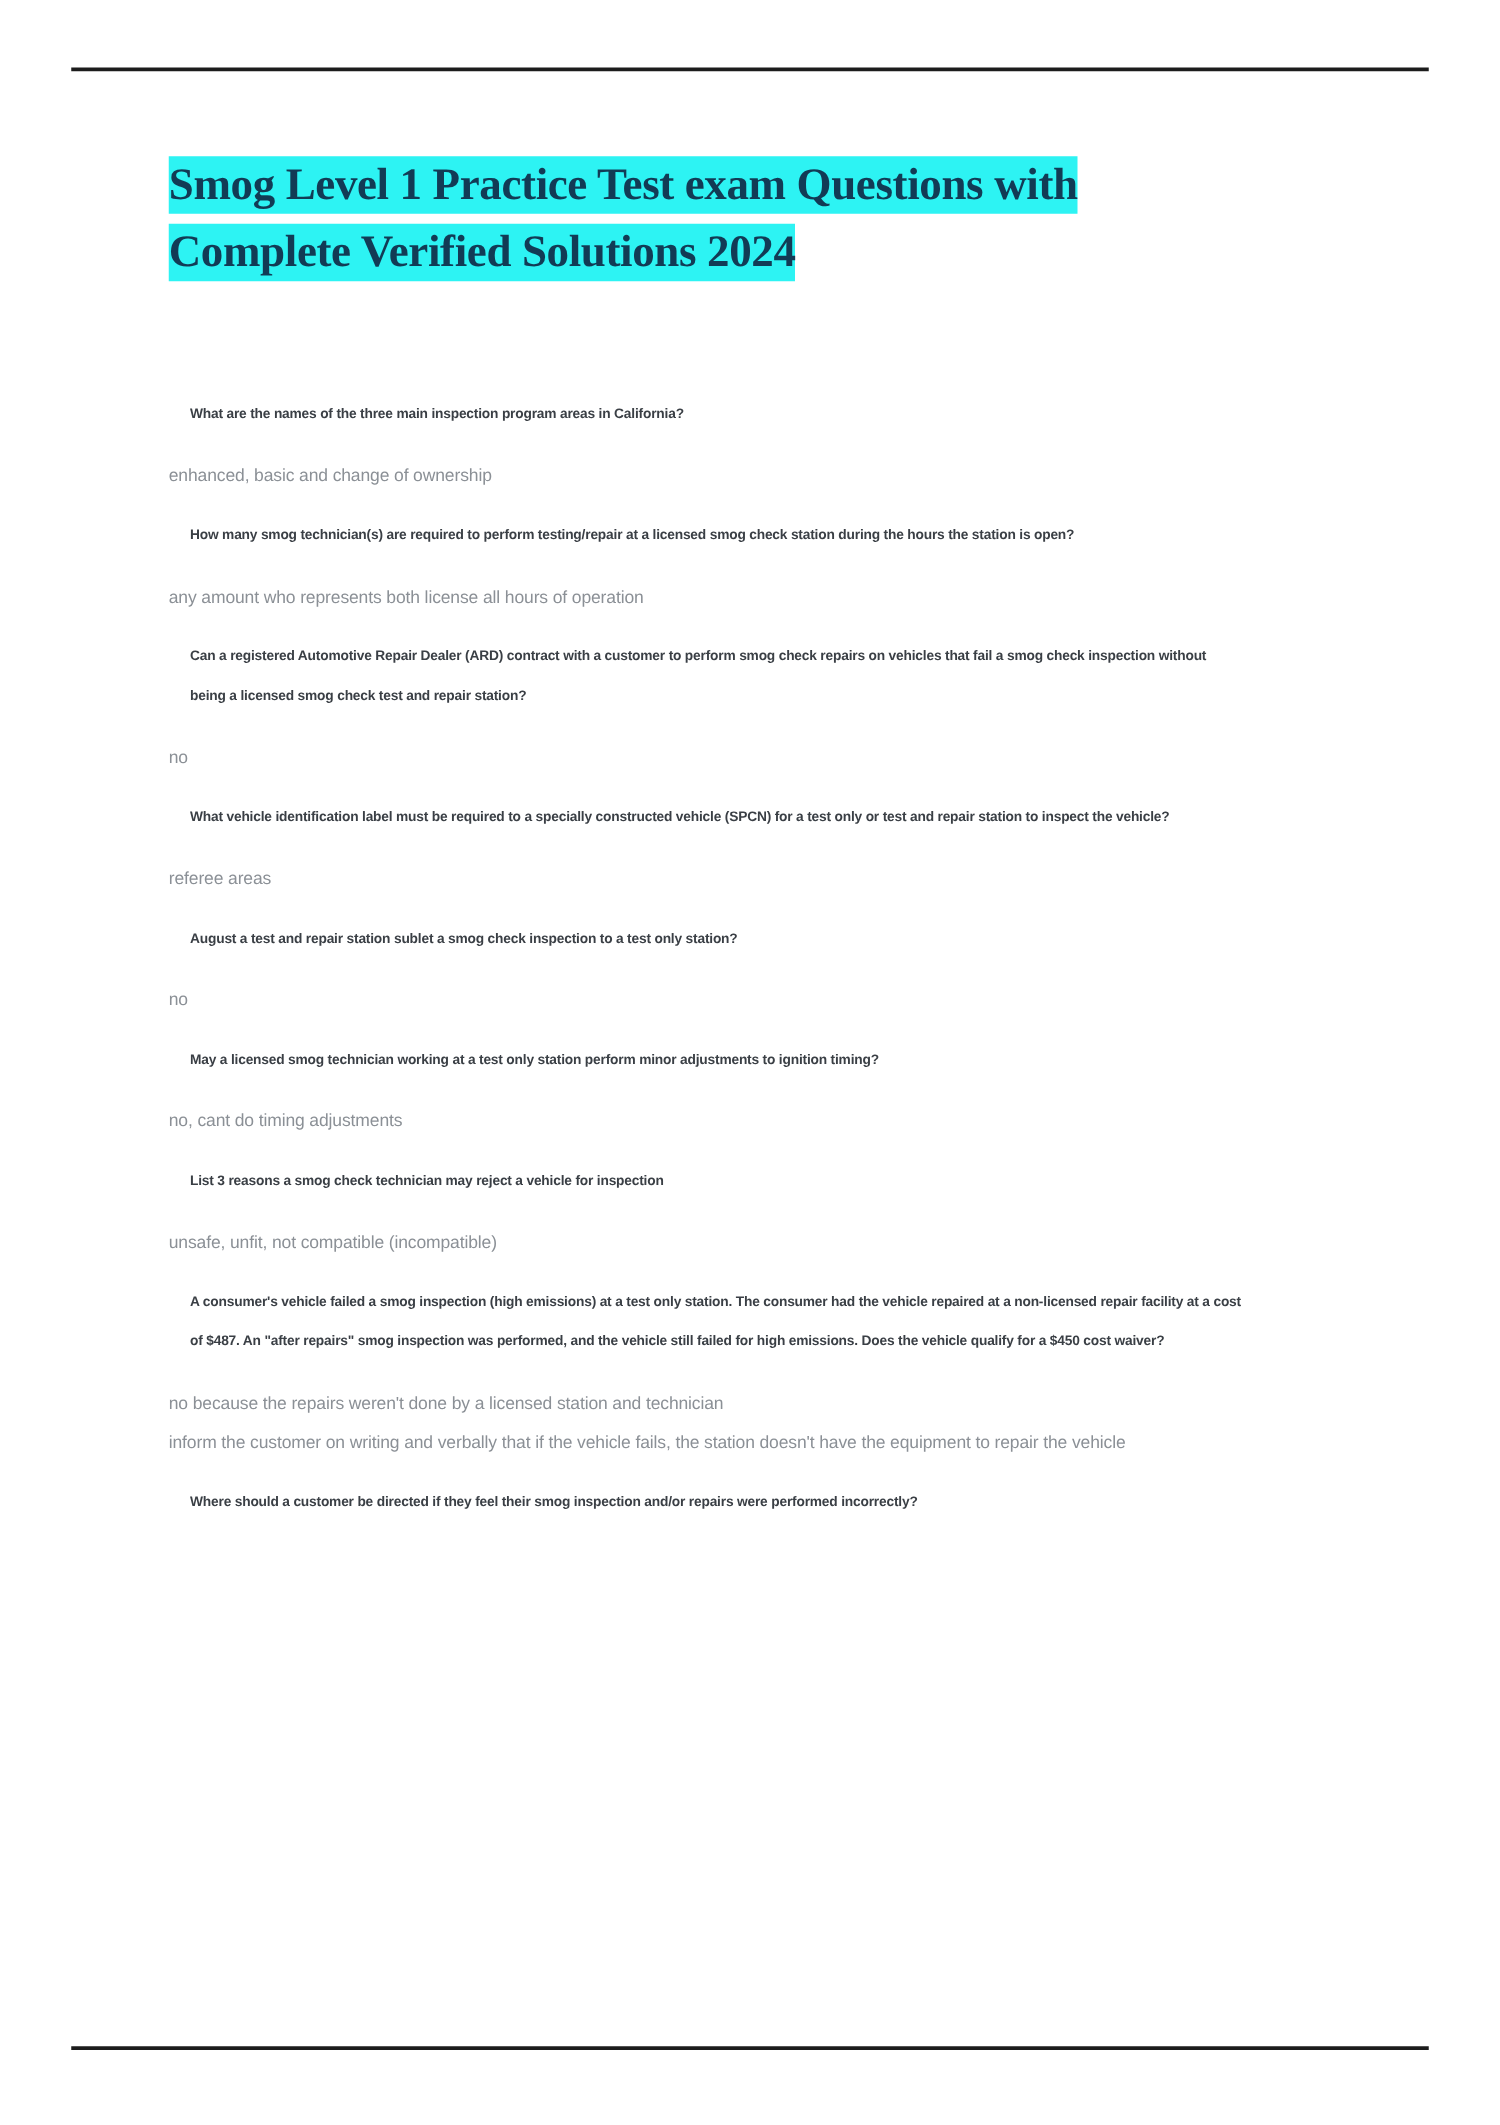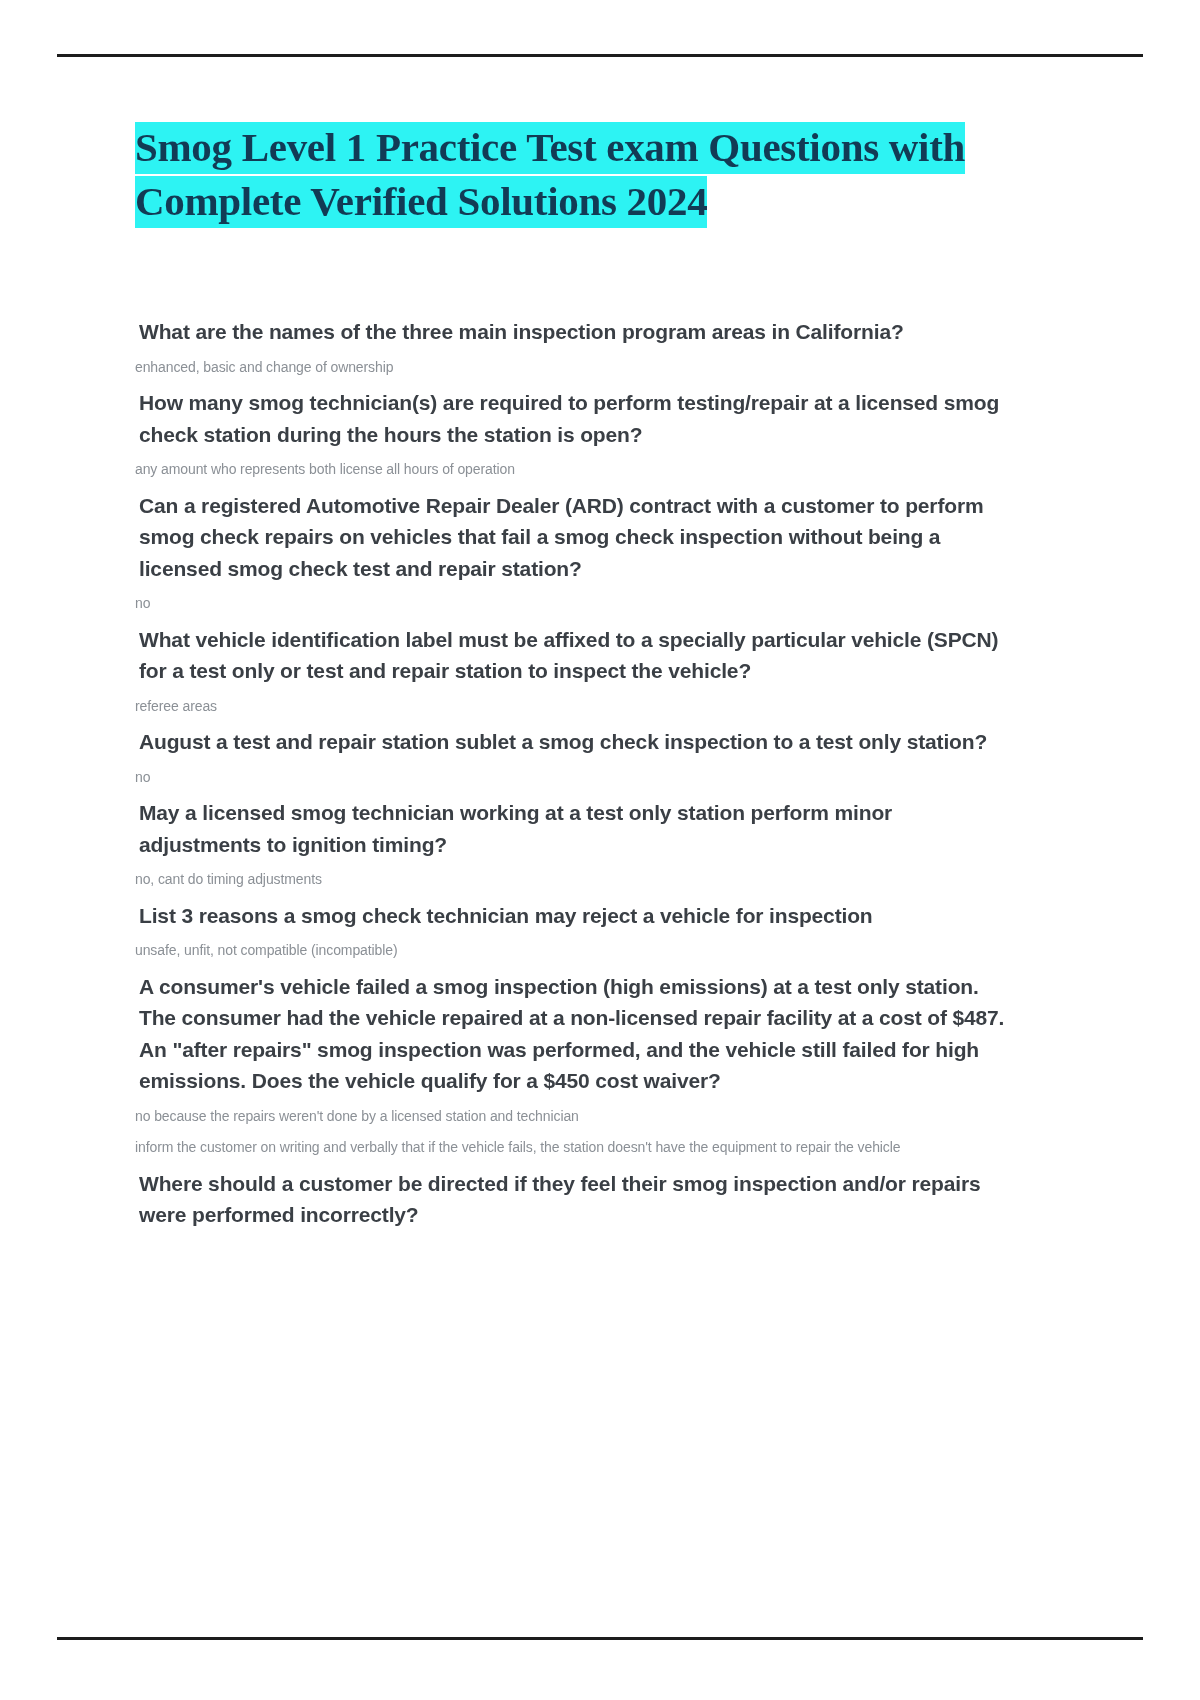--- a/index.html
+++ b/index.html
@@ -34,21 +34,21 @@
   .content {
     position: absolute;
     left: 135px;
     top: 120px;
     width: 875px;
   }
 
   .doc-title {
     font-family: "Liberation Serif", "DejaVu Serif", serif;
     font-weight: bold;
-    font-size: 41px;
+    font-size: 36px;
     line-height: 54px;
     color: #123b55;
     margin: 0;
     letter-spacing: -0.3px;
     display: block;
   }
   .doc-title .hl {
     background: #2df3f3;
     box-decoration-break: clone;
     -webkit-box-decoration-break: clone;
@@ -59,24 +59,24 @@
     margin-top: 88px;
   }
 
   .qa-block {
     margin: 0 0 0 0;
   }
 
   .q {
     font-family: "Liberation Sans", sans-serif;
     font-weight: bold;
-    font-size: 21px;
+    font-size: 11px;
     line-height: 31.5px;
     color: #3a3f45;
-    margin: 4px;
+    margin: 17px;
     letter-spacing: -0.15px;
   }
 
   .a {
     font-family: "Liberation Sans", sans-serif;
     font-weight: normal;
     font-size: 14px;
     line-height: 31.5px;
     color: #8b9096;
     margin: 0;
@@ -101,21 +101,21 @@
         </div>
         <div class="qa-block">
           <p class="q">How many smog technician(s) are required to perform testing/repair at a licensed smog check station during the hours the station is open?</p>
           <p class="a">any amount who represents both license all hours of operation</p>
         </div>
         <div class="qa-block">
           <p class="q">Can a registered Automotive Repair Dealer (ARD) contract with a customer to perform smog check repairs on vehicles that fail a smog check inspection without being a licensed smog check test and repair station?</p>
           <p class="a">no</p>
         </div>
         <div class="qa-block">
-          <p class="q">What vehicle identification label must be affixed to a specially particular vehicle (SPCN) for a test only or test and repair station to inspect the vehicle?</p>
+          <p class="q">What vehicle identification label must be required to a specially constructed vehicle (SPCN) for a test only or test and repair station to inspect the vehicle?</p>
           <p class="a">referee areas</p>
         </div>
         <div class="qa-block">
           <p class="q">August a test and repair station sublet a smog check inspection to a test only station?</p>
           <p class="a">no</p>
         </div>
         <div class="qa-block">
           <p class="q">May a licensed smog technician working at a test only station perform minor adjustments to ignition timing?</p>
           <p class="a">no, cant do timing adjustments</p>
         </div>

